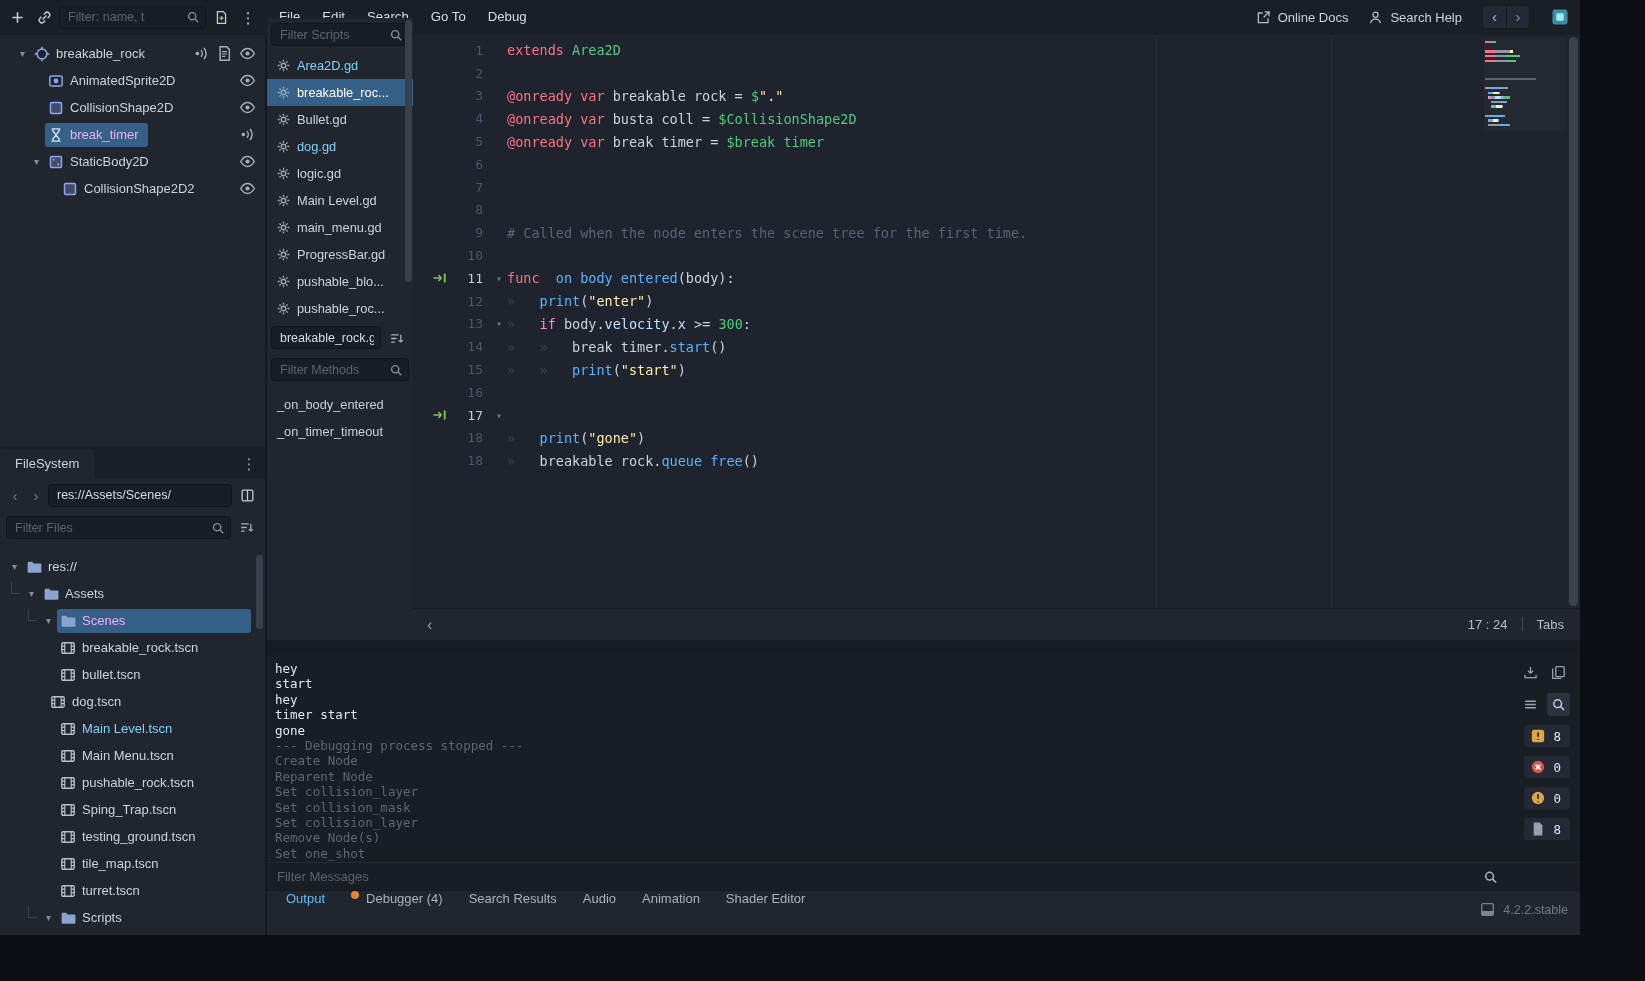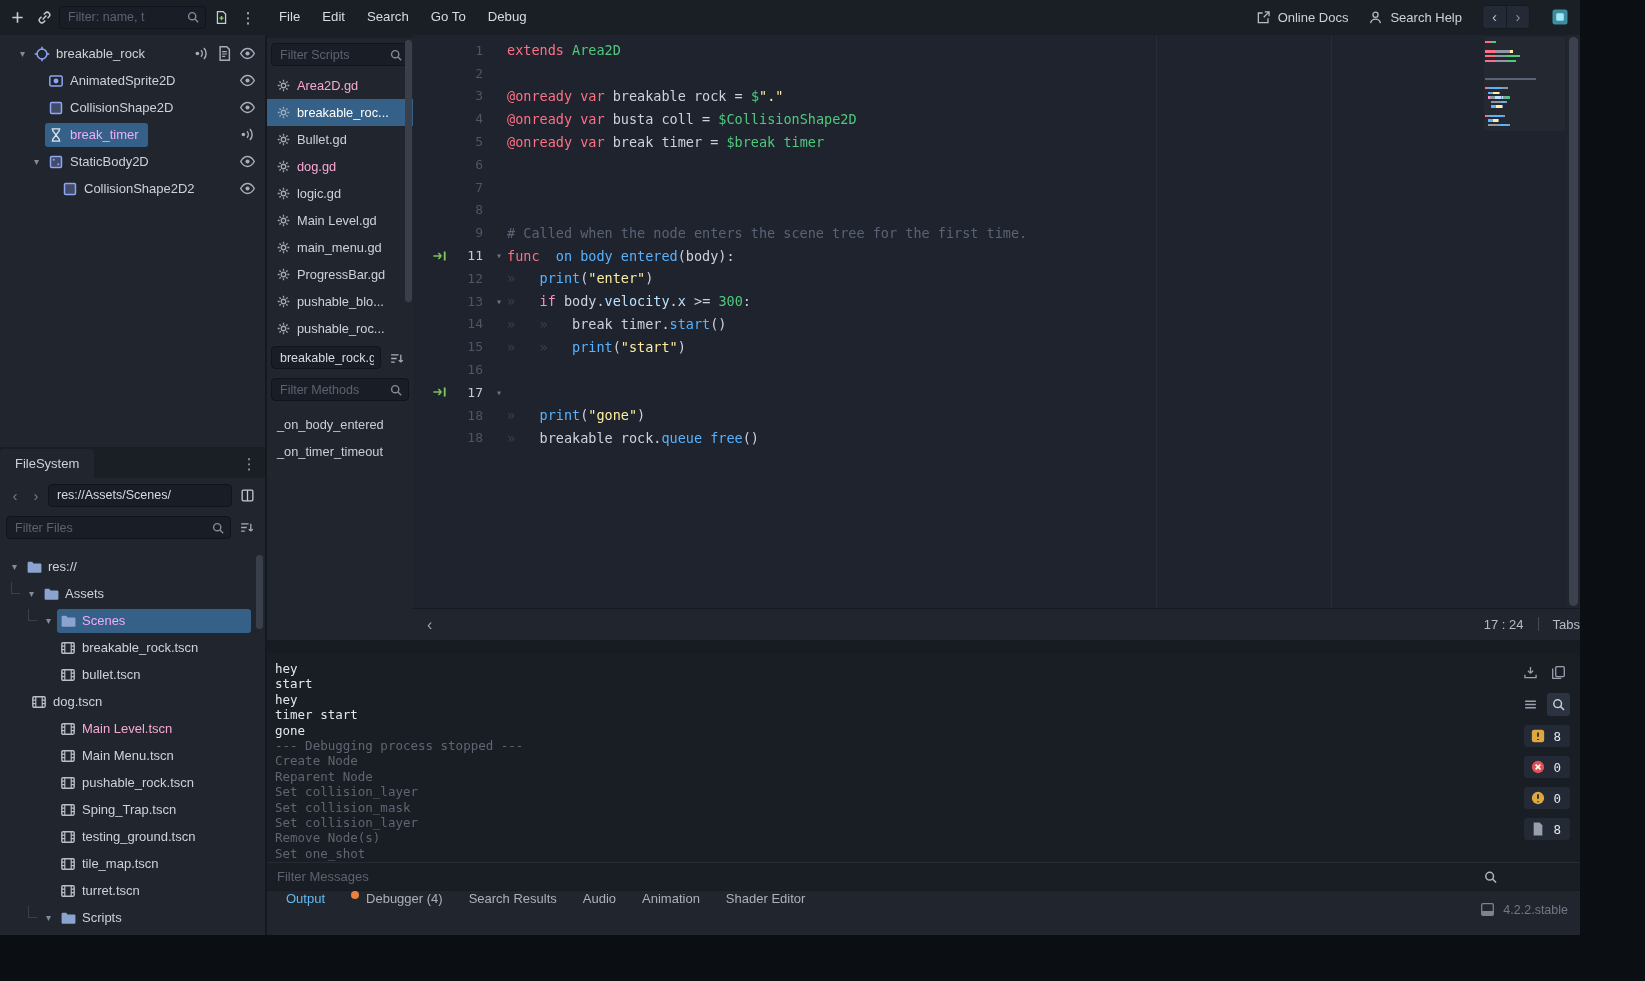--- a/index.html
+++ b/index.html
@@ -34,38 +34,38 @@
   .chip{display:flex;align-items:center;height:24px;border-radius:3px;padding:0 9px 0 3px;gap:6px;white-space:nowrap}
   .chip.selected{background:#356087;color:#f0abfc}
   .chip .icon{width:16px;height:16px;flex:none}
   .chip.grow{flex:1;margin-right:14px}
   .row-icons{margin-left:auto;display:flex;align-items:center;gap:6px;padding-right:9px;color:#a7aeba}
   .row-icons .icon{width:17px;height:17px}
   .i-area2d,.i-sprite,.i-collision,.i-staticbody{color:#8da5f3}
   .i-timer{color:#dfe3ea}
   .i-folder{color:#8aa3cf}
   .i-scene-file{color:#b9c0cb}
-  .tint{color:#f9a8d4}
+  .tint{color:#7dd3fc}
   .guide-l{width:9px;height:12px;border-left:1px solid #3a414d;border-bottom:1px solid #3a414d;transform:translateY(-6px);flex:none;margin-right:3px}
   
   .fs-dock{position:absolute;left:0;top:447px;width:265px;height:488px;background:#21262e}
   .fs-header{height:31px;background:#1a1f26;display:flex;align-items:flex-end}
   .fs-tab{height:29px;line-height:29px;padding:0 15px;background:#21262e;border-radius:4px 4px 0 0;color:#ccd2db;font-size:13px}
   .fs-header .icon-btn{margin-left:auto;margin-right:4px;margin-bottom:3px;color:#9aa2af}
   .fs-nav{height:34px;display:flex;align-items:center;padding:0 6px;gap:3px}
   .fs-chev{width:18px;flex:none;text-align:center;color:#737b89;font-size:15px}
   .fs-path{flex:1}
   .fs-path .ui-input{padding-right:8px;color:#d6dbe2}
   .fs-filterrow{height:31px;display:flex;align-items:center;padding:0 6px;gap:3px}
   .fs-filterrow .fake-input{flex:1}
   .fs-tree{position:relative;padding-top:10px}
   .fs-scrollbar{position:absolute;right:2px;top:108px;width:7px;height:74px;background:#3a404b;border-radius:4px}
   .vdivider{position:absolute;left:265px;top:35px;width:2px;height:900px;background:#14181f}
   
-  .script-panel{position:absolute;left:267px;top:38px;width:146px;height:605px;background:#21262e}
+  .script-panel{position:absolute;left:267px;top:18px;width:146px;height:605px;background:#21262e}
   .sp-pad{padding:5px 4px 4px}
   .sp-list{height:273px;position:relative;padding-top:2px;overflow:hidden}
   .sp-row{height:27px;display:flex;align-items:center;gap:6px;padding:0 10px 0 9px;font-size:12.8px;color:#ccd2db}
   .sp-row.selected{background:#356087;color:#fff}
   .sp-row .icon{width:15px;height:15px;color:#a3abb7;flex:none}
   .sp-label{white-space:nowrap;overflow:hidden}
   .sp-scroll{position:absolute;right:1px;top:2px;width:7px;height:262px;background:#3a404b;border-radius:4px}
   .sp-current{display:flex;gap:3px;padding:3px 4px}
   .sp-current .fake-input{flex:1}
   .sp-current .ui-input{padding-right:6px}
@@ -92,21 +92,21 @@
   .tk-ty,.tk-np,.tk-nm{color:#4fc97e}
   .tk-fn{color:#57b3ff}.tk-mb{color:#bce0ff}.tk-st{color:#ffeda1}
   .tk-cm{color:#5a6375}.tk-tx{color:#ccd2dd}
   .minimap{position:absolute;right:15px;top:2px;width:81px;height:94px;background:rgba(255,255,255,.025);padding:3px 1px}
   .mm-line{height:4.6px;display:flex;align-items:center}
   .mm-seg{height:2.3px;flex:none}
   .ed-scrollbar{position:absolute;right:0;top:0;width:13px;height:100%;background:#21262e}
   .ed-thumb{position:absolute;left:2px;right:2px;top:2px;bottom:2px;background:#3b424d;border-radius:5px}
   .ed-status{position:absolute;left:413px;top:608px;width:1167px;height:32px;background:#21262e;border-top:1px solid #161b22;display:flex;align-items:center}
   .back-btn{padding:0 14px;color:#98a0ad;font-size:16px}
-  .status-right{margin-left:auto;display:flex;gap:14px;padding-right:0;color:#b6bdc8;font-size:13px}
+  .status-right{margin-left:auto;display:flex;gap:14px;padding-right:16px;color:#b6bdc8;font-size:13px}
   .pipe{width:1px;height:14px;background:#444b58}
   
   .bottom-area{position:absolute;left:267px;top:640px;width:1313px;height:295px;display:flex;flex-direction:column}
   .ba-gap{height:14px;background:#171c23}
   .output-zone{height:208px;display:flex;background:#191d24;overflow:hidden}
   .output-text{flex:1;padding:7px 0 0 8px;font-family:"DejaVu Sans Mono",monospace;font-size:12.5px;line-height:15.4px;color:#e3e7ec;overflow:hidden}
   .out-line.dim{color:#5f6673}
   .output-rail{width:92px;display:flex;flex-direction:column;align-items:flex-end;gap:9px;padding:7px 10px 0 0}
   .rail-row{display:flex;gap:5px}
   .rail-btn{width:23px;height:23px;display:flex;align-items:center;justify-content:center;color:#9aa2af;border-radius:3px}
@@ -433,21 +433,21 @@
           <div class="chip">
             <span class="icon i-scene-file">
               <svg viewBox="0 0 14 14">
                 <rect x="1.6" y="2.4" width="10.8" height="9.2" rx="1" fill="none" stroke="currentColor" stroke-width="1.2"></rect>
                 <path d="M4.2 2.4v9.2M9.8 2.4v9.2M1.6 5.4h2.6M1.6 8.4h2.6M9.8 5.4h2.6M9.8 8.4h2.6" stroke="currentColor" stroke-width="1"></path>
               </svg>
             </span>
             <span class="tr-label">bullet.tscn</span>
           </div>
         </div>
-        <div class="tree-row" style="padding-left: 28px;">
+        <div class="tree-row" style="padding-left: 47px;">
           <div class="chip">
             <span class="icon i-scene-file">
               <svg viewBox="0 0 14 14">
                 <rect x="1.6" y="2.4" width="10.8" height="9.2" rx="1" fill="none" stroke="currentColor" stroke-width="1.2"></rect>
                 <path d="M4.2 2.4v9.2M9.8 2.4v9.2M1.6 5.4h2.6M1.6 8.4h2.6M9.8 5.4h2.6M9.8 8.4h2.6" stroke="currentColor" stroke-width="1"></path>
               </svg>
             </span>
             <span class="tr-label">dog.tscn</span>
           </div>
         </div>
@@ -735,20 +735,26 @@
           <span class="slot-cell"></span>
           <span class="lnum">8</span>
           <span class="fold-cell"></span>
           <span class="code-text"></span>
         </div>
         <div class="code-row">
           <span class="slot-cell"></span>
           <span class="lnum">9</span>
           <span class="fold-cell"></span>
           <span class="code-text"><span class="tk-cm"># Called when the node enters the scene tree for the first time.</span></span>
+        </div>
+        <div class="code-row">
+          <span class="slot-cell"></span>
+          <span class="lnum">10</span>
+          <span class="fold-cell"></span>
+          <span class="code-text"></span>
         </div>
         <div class="code-row">
           <span class="slot-cell">
             <svg viewBox="0 0 17 12">
               <path d="M1.5 6h8.5M10 6L6.8 2.8M10 6l-3.2 3.2" fill="none" stroke="#7fc25f" stroke-width="1.6"></path>
               <path d="M13.5 1.2v9.6" stroke="#7fc25f" stroke-width="2"></path>
             </svg>
           </span>
           <span class="lnum bright">11</span>
           <span class="fold-cell">▾</span>

